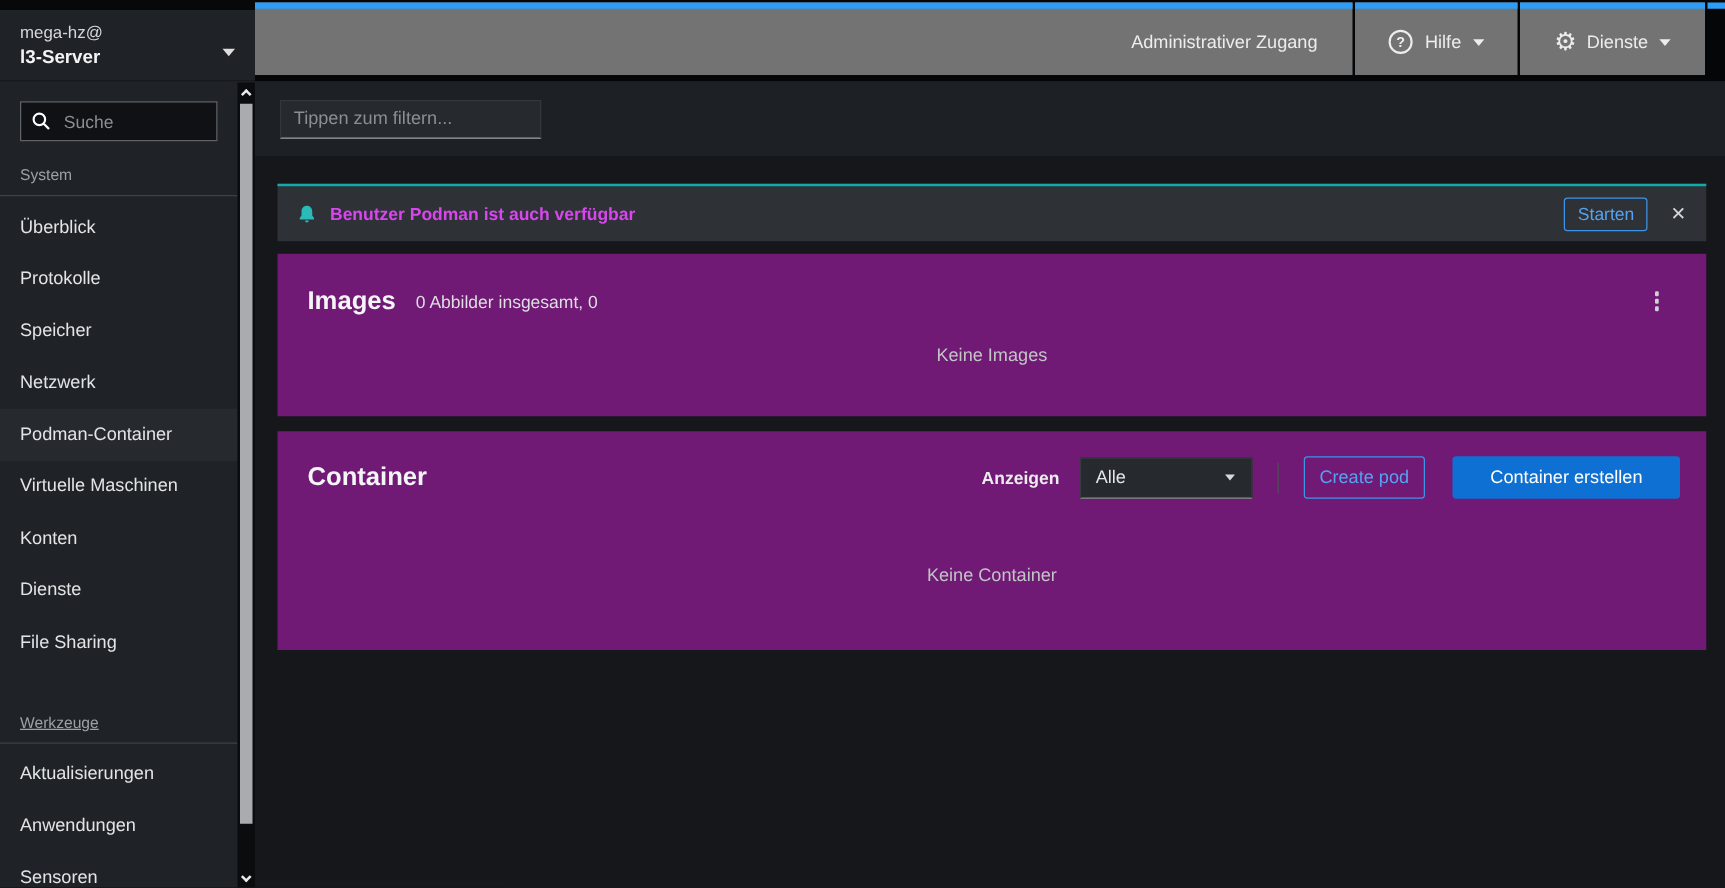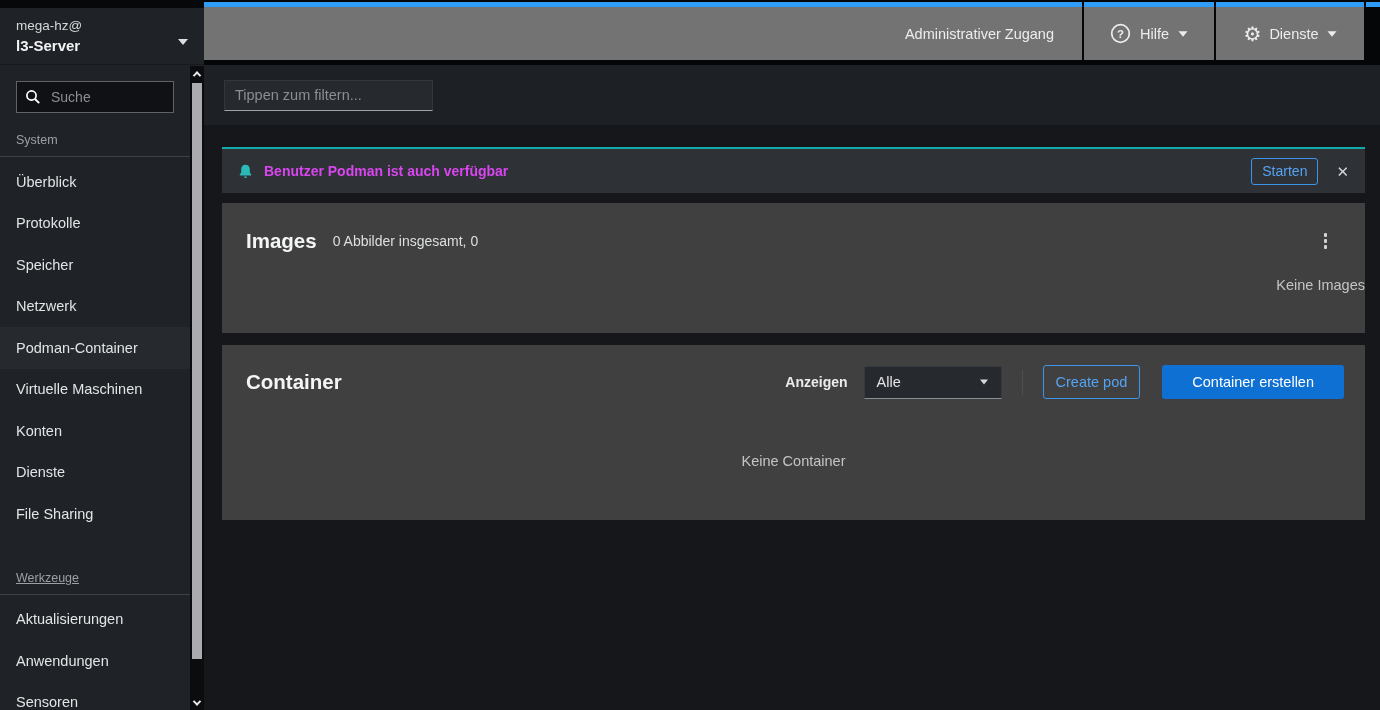--- a/index.html
+++ b/index.html
@@ -70,33 +70,33 @@
            align-items:center; padding:0 16px; margin-bottom:10px; }
   .bell-icon { width:15px; height:17px; fill:#2abab8; flex:none; }
   .alert-msg { margin-left:11px; font-size:14px; font-weight:600; color:#d946ef; }
   .btn-start { margin-left:auto; height:27px; padding:0 10px; background:transparent;
                border:1px solid #3c95e8; border-radius:3px; color:#55a3f2; font-size:14px;
                cursor:pointer; font-family:"Liberation Sans", sans-serif; }
   .alert-close { margin-left:18px; background:none; border:none; color:#d3d5d7; font-size:15px;
                  cursor:pointer; line-height:1; font-family:"Liberation Sans", sans-serif; }
 
   
-  .card { background:#404040; margin-bottom:12px; }
+  .card { background:#701a75; margin-bottom:12px; }
   .card.images { height:130px; }
   .card.containers { height:175px; }
   .card-header { display:flex; align-items:center; }
   .images .card-header { padding:26px 24px 0; }
   .containers .card-header { padding:20px 21px 0 24px; }
   .card-title { font-size:20.5px; font-weight:bold; color:#f4f5f6; }
   .card-subtitle { margin-left:16px; font-size:14px; color:#dddfe1; }
   .kebab { margin-left:auto; margin-right:8px; background:none; border:none; cursor:pointer;
            display:flex; flex-direction:column; gap:2.5px; padding:4px 6px; }
   .kebab span { width:3.5px; height:3.5px; background:#d0d2d4; border-radius:1px; }
   .card-empty { text-align:center; font-size:14.5px; color:#c2c4c6; }
-  .images .card-empty { margin-top:24px;text-align:right; }
+  .images .card-empty { margin-top:24px; }
   .containers .card-empty { margin-top:54px; }
 
   .header-controls { margin-left:auto; display:flex; align-items:center; }
   .filter-label { font-weight:bold; font-size:14px; color:#ececee; margin-right:16px; }
   .select { width:138px; height:33px; background:#26292e; border:1px solid #36393e;
             border-bottom-color:#8c8f93; display:flex; align-items:center;
             justify-content:space-between; padding:4px 12px; color:#e4e5e7; font-size:14.5px;
             cursor:pointer;gap:24px; }
   .select .caret { border-top-color:#d7d9db; transform:scale(0.8); }
   .vert-divider { width:1px; height:25px; background:#4c4f54; margin:0 20px; }

